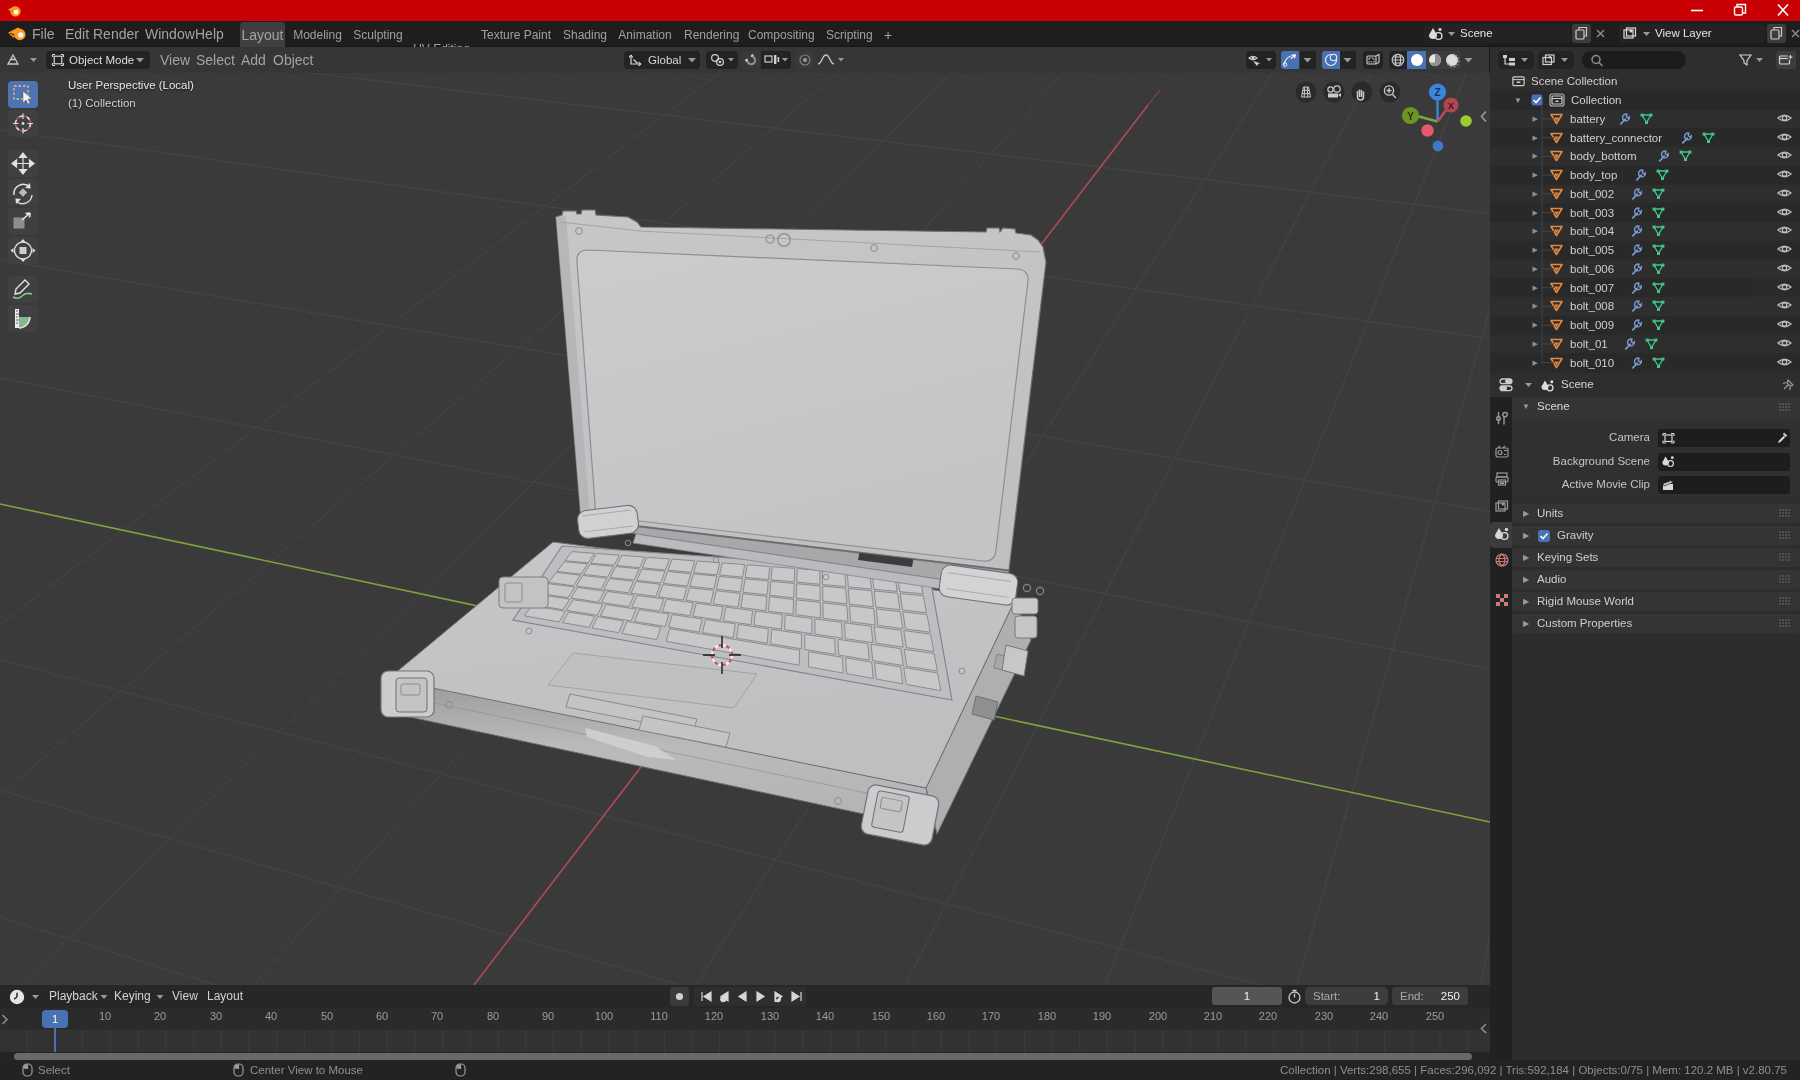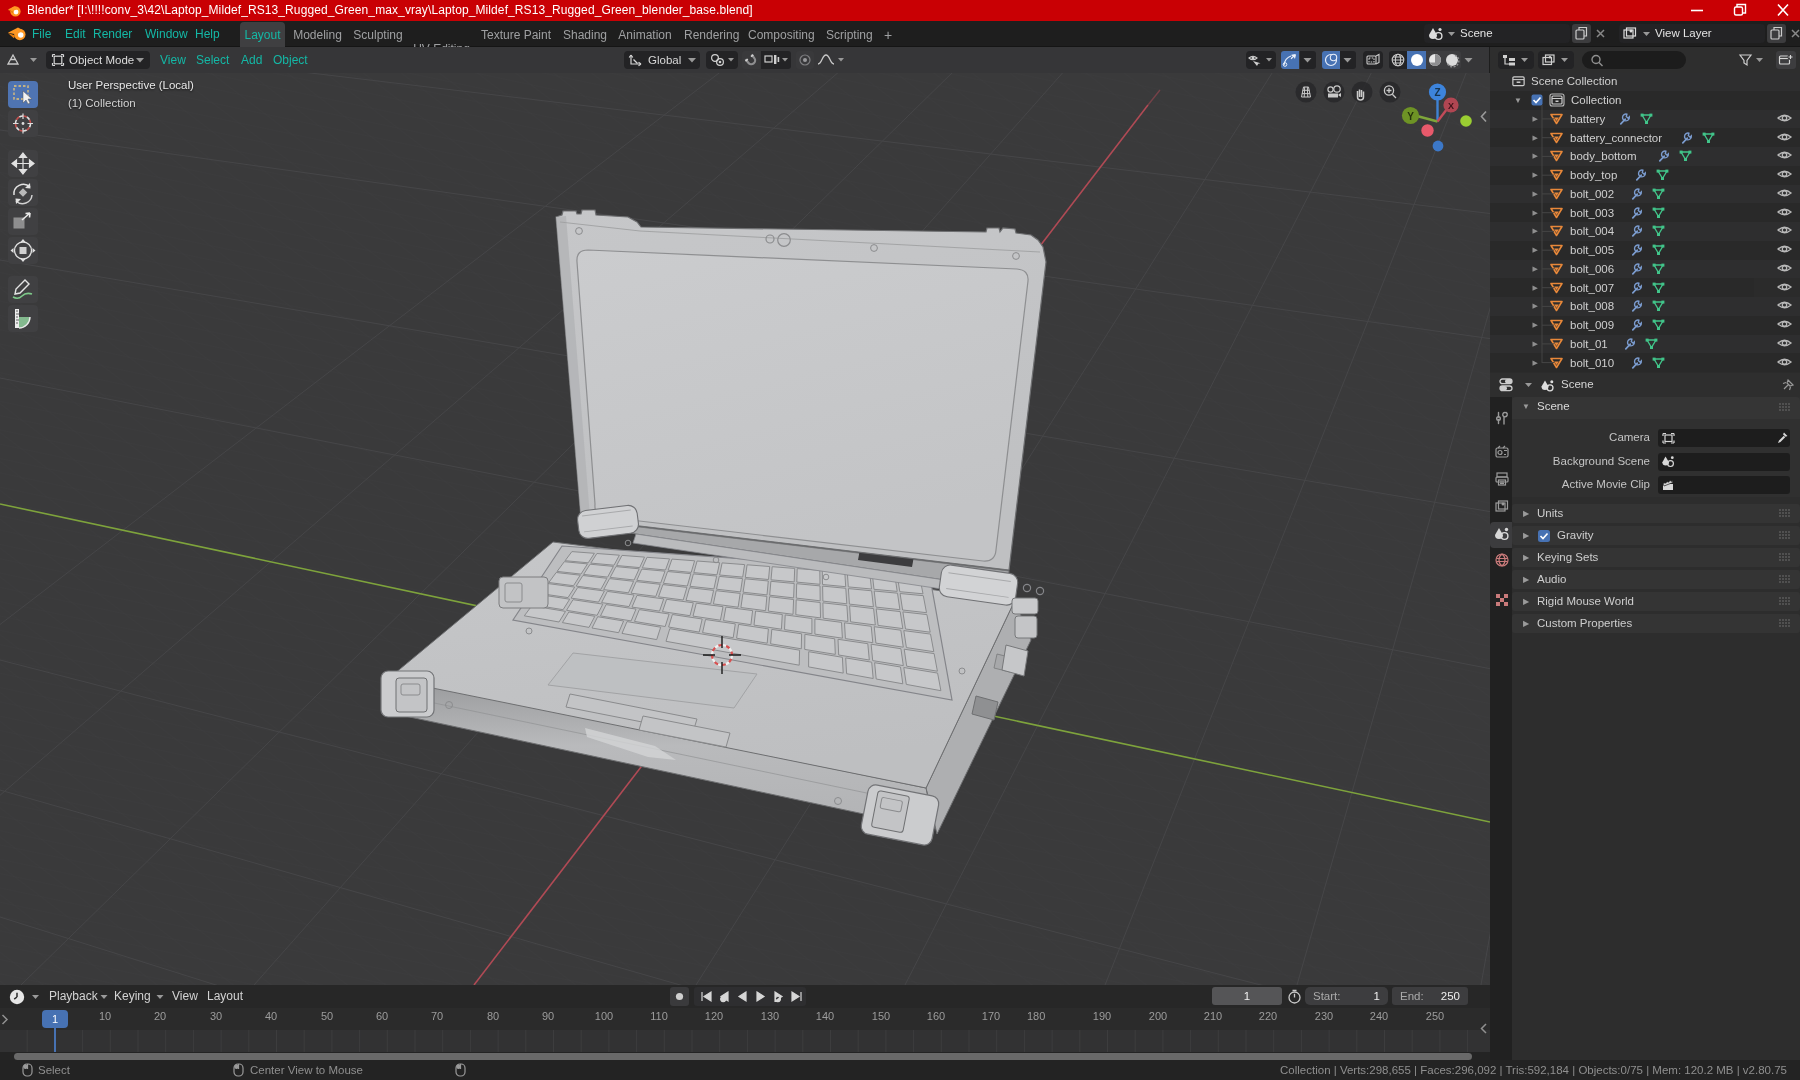--- a/index.html
+++ b/index.html
@@ -2,39 +2,38 @@
 <html><head><meta charset="utf-8"><style>
 *{margin:0;padding:0;box-sizing:border-box}
 html,body{width:1800px;height:1080px;overflow:hidden;background:#1d1d1d}
 body{font-family:"Liberation Sans",sans-serif;-webkit-font-smoothing:antialiased}
 .abs{position:absolute;white-space:nowrap}
 #page{position:relative;width:1800px;height:1080px}
 .titlebar{left:0;top:0;width:1800px;height:21px;background:#c90004;color:#fff;font-size:12px}
 .topbar{left:0;top:21px;width:1800px;height:26px;background:#1e1e1e;border-bottom:1px solid #151515}
 .vhead{left:0;top:47px;width:1489px;height:26px;background:#363638}
 .ohead{left:1490px;top:47px;width:310px;height:26px;background:#2e2e2e}
-.menutxt{color:#14b8a6;font-size:12px;line-height:26px}
+.menutxt{color:#a3a3a3;font-size:14px;line-height:26px}
 .tabtxt{color:#9fa0a2;font-size:12px;line-height:26px}
 .widget{background:#232325;border-radius:4px;color:#d4d4d6;font-size:12px}
 .blue{background:#4772b3}
 .outliner{left:1490px;top:73px;width:310px;height:300px;background:#2b2b2b;overflow:hidden}
 .props{left:1490px;top:373px;width:310px;height:687px;background:#2d2d2d}
 .timeline{left:0;top:985px;width:1490px;height:75px;background:#272727}
 .statusbar{left:0;top:1060px;width:1800px;height:20px;background:#232323;color:#8f8f8f;font-size:11.5px;line-height:20px}
 .orow{height:18.75px;display:flex;align-items:center;font-size:11.5px;color:#cfcfcf;white-space:nowrap}
 </style></head><body>
 <div id="page">
     <div class="abs titlebar">
  <svg class="abs" style="left:7px;top:3px" width="15" height="15" viewBox="0 0 16 16">
   <circle cx="9" cy="9" r="5.5" fill="#ff9823"></circle>
         <circle cx="9.6" cy="9.6" r="2.6" fill="#fff"></circle>
   <path d="M1,7 L8,3.5 L12,6 L6,8.5 Z" fill="#ff9823"></path>
         <path d="M1,7.2 L7,9 L6,11 Z" fill="#e87d0d"></path>
  </svg>
- <span class="abs" style="left:27px;top:3px;letter-spacing:0.1px">Blender* [I:\!!!!conv_3\42\Laptop_Mildef_RS13_Rugged_Green_max_vray\Laptop_Mildef_RS13_Rugged_Green_blender_base.blend]</span>
  <svg class="abs" style="left:1682px;top:0" width="118" height="21" viewBox="0 0 118 21">
   <path d="M9,10.5 L21,10.5" stroke="#fff" stroke-width="1.6"></path>
   <g stroke="#fff" stroke-width="1.4" fill="none">
           <rect x="52.5" y="7" width="8" height="8" rx="1.5"></rect>
           <path d="M55,7 L55,4.5 L63.5,4.5 L63.5,13 L61,13"></path>
         </g>
   <g stroke="#fff" stroke-width="1.6">
           <path d="M96,4.5 L106,15.5 M106,4.5 L96,15.5"></path>
         </g>
  </svg>
@@ -1180,21 +1179,21 @@
       <span class="abs" style="left:493px;top:25px;width:40px;margin-left:-20px;text-align:center;color:#9c9c9c;font-size:11px">80</span>
       <span class="abs" style="left:548px;top:25px;width:40px;margin-left:-20px;text-align:center;color:#9c9c9c;font-size:11px">90</span>
       <span class="abs" style="left:604px;top:25px;width:40px;margin-left:-20px;text-align:center;color:#9c9c9c;font-size:11px">100</span>
       <span class="abs" style="left:659px;top:25px;width:40px;margin-left:-20px;text-align:center;color:#9c9c9c;font-size:11px">110</span>
       <span class="abs" style="left:714px;top:25px;width:40px;margin-left:-20px;text-align:center;color:#9c9c9c;font-size:11px">120</span>
       <span class="abs" style="left:770px;top:25px;width:40px;margin-left:-20px;text-align:center;color:#9c9c9c;font-size:11px">130</span>
       <span class="abs" style="left:825px;top:25px;width:40px;margin-left:-20px;text-align:center;color:#9c9c9c;font-size:11px">140</span>
       <span class="abs" style="left:881px;top:25px;width:40px;margin-left:-20px;text-align:center;color:#9c9c9c;font-size:11px">150</span>
       <span class="abs" style="left:936px;top:25px;width:40px;margin-left:-20px;text-align:center;color:#9c9c9c;font-size:11px">160</span>
       <span class="abs" style="left:991px;top:25px;width:40px;margin-left:-20px;text-align:center;color:#9c9c9c;font-size:11px">170</span>
-      <span class="abs" style="left:1047px;top:25px;width:40px;margin-left:-20px;text-align:left;color:#9c9c9c;font-size:11px">180</span>
+      <span class="abs" style="left:1047px;top:25px;width:40px;margin-left:-20px;text-align:center;color:#9c9c9c;font-size:11px">180</span>
       <span class="abs" style="left:1102px;top:25px;width:40px;margin-left:-20px;text-align:center;color:#9c9c9c;font-size:11px">190</span>
       <span class="abs" style="left:1158px;top:25px;width:40px;margin-left:-20px;text-align:center;color:#9c9c9c;font-size:11px">200</span>
       <span class="abs" style="left:1213px;top:25px;width:40px;margin-left:-20px;text-align:center;color:#9c9c9c;font-size:11px">210</span>
       <span class="abs" style="left:1268px;top:25px;width:40px;margin-left:-20px;text-align:center;color:#9c9c9c;font-size:11px">220</span>
       <span class="abs" style="left:1324px;top:25px;width:40px;margin-left:-20px;text-align:center;color:#9c9c9c;font-size:11px">230</span>
       <span class="abs" style="left:1379px;top:25px;width:40px;margin-left:-20px;text-align:center;color:#9c9c9c;font-size:11px">240</span>
       <span class="abs" style="left:1435px;top:25px;width:40px;margin-left:-20px;text-align:center;color:#9c9c9c;font-size:11px">250</span>
       <div class="abs" style="left:42px;top:25px;width:26px;height:18px;background:#4772b3;border-radius:4px;color:#fff;font-size:11px;text-align:center;line-height:18px">1</div>
       <svg class="abs" style="left:1px;top:29px" width="8" height="11" viewBox="0 0 8 11">
         <path d="M1.5,1 L6,5.5 L1.5,10" stroke="#909090" stroke-width="1.5" fill="none"></path>

